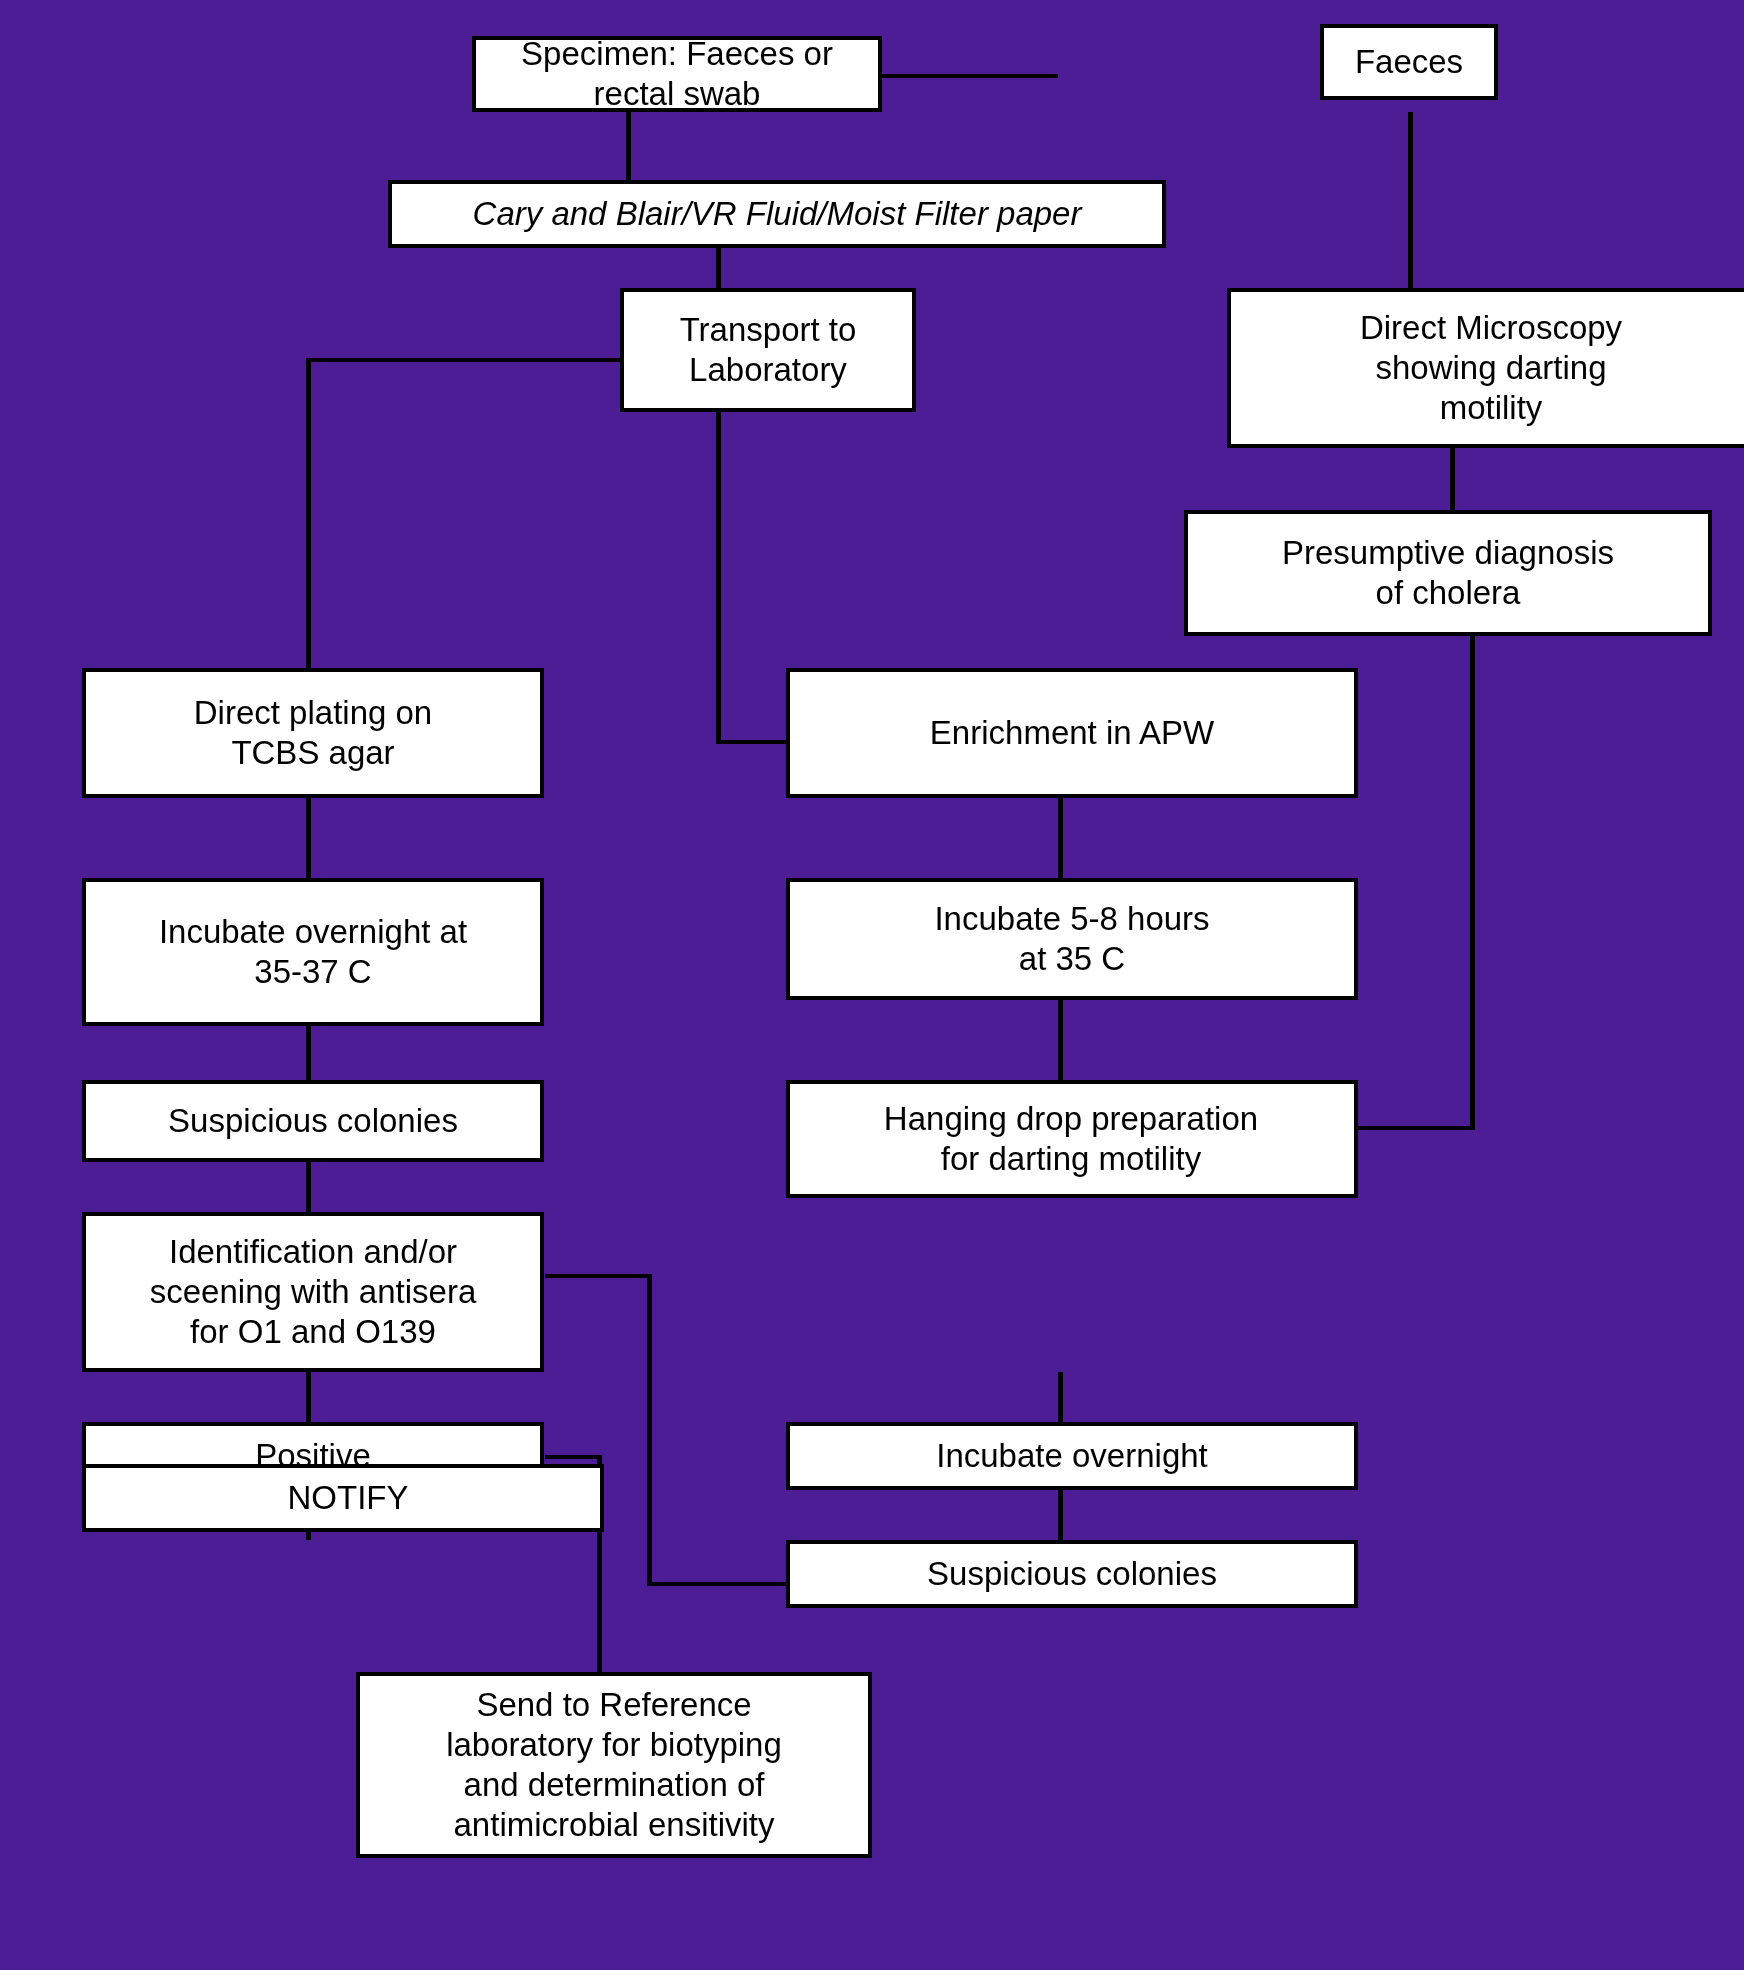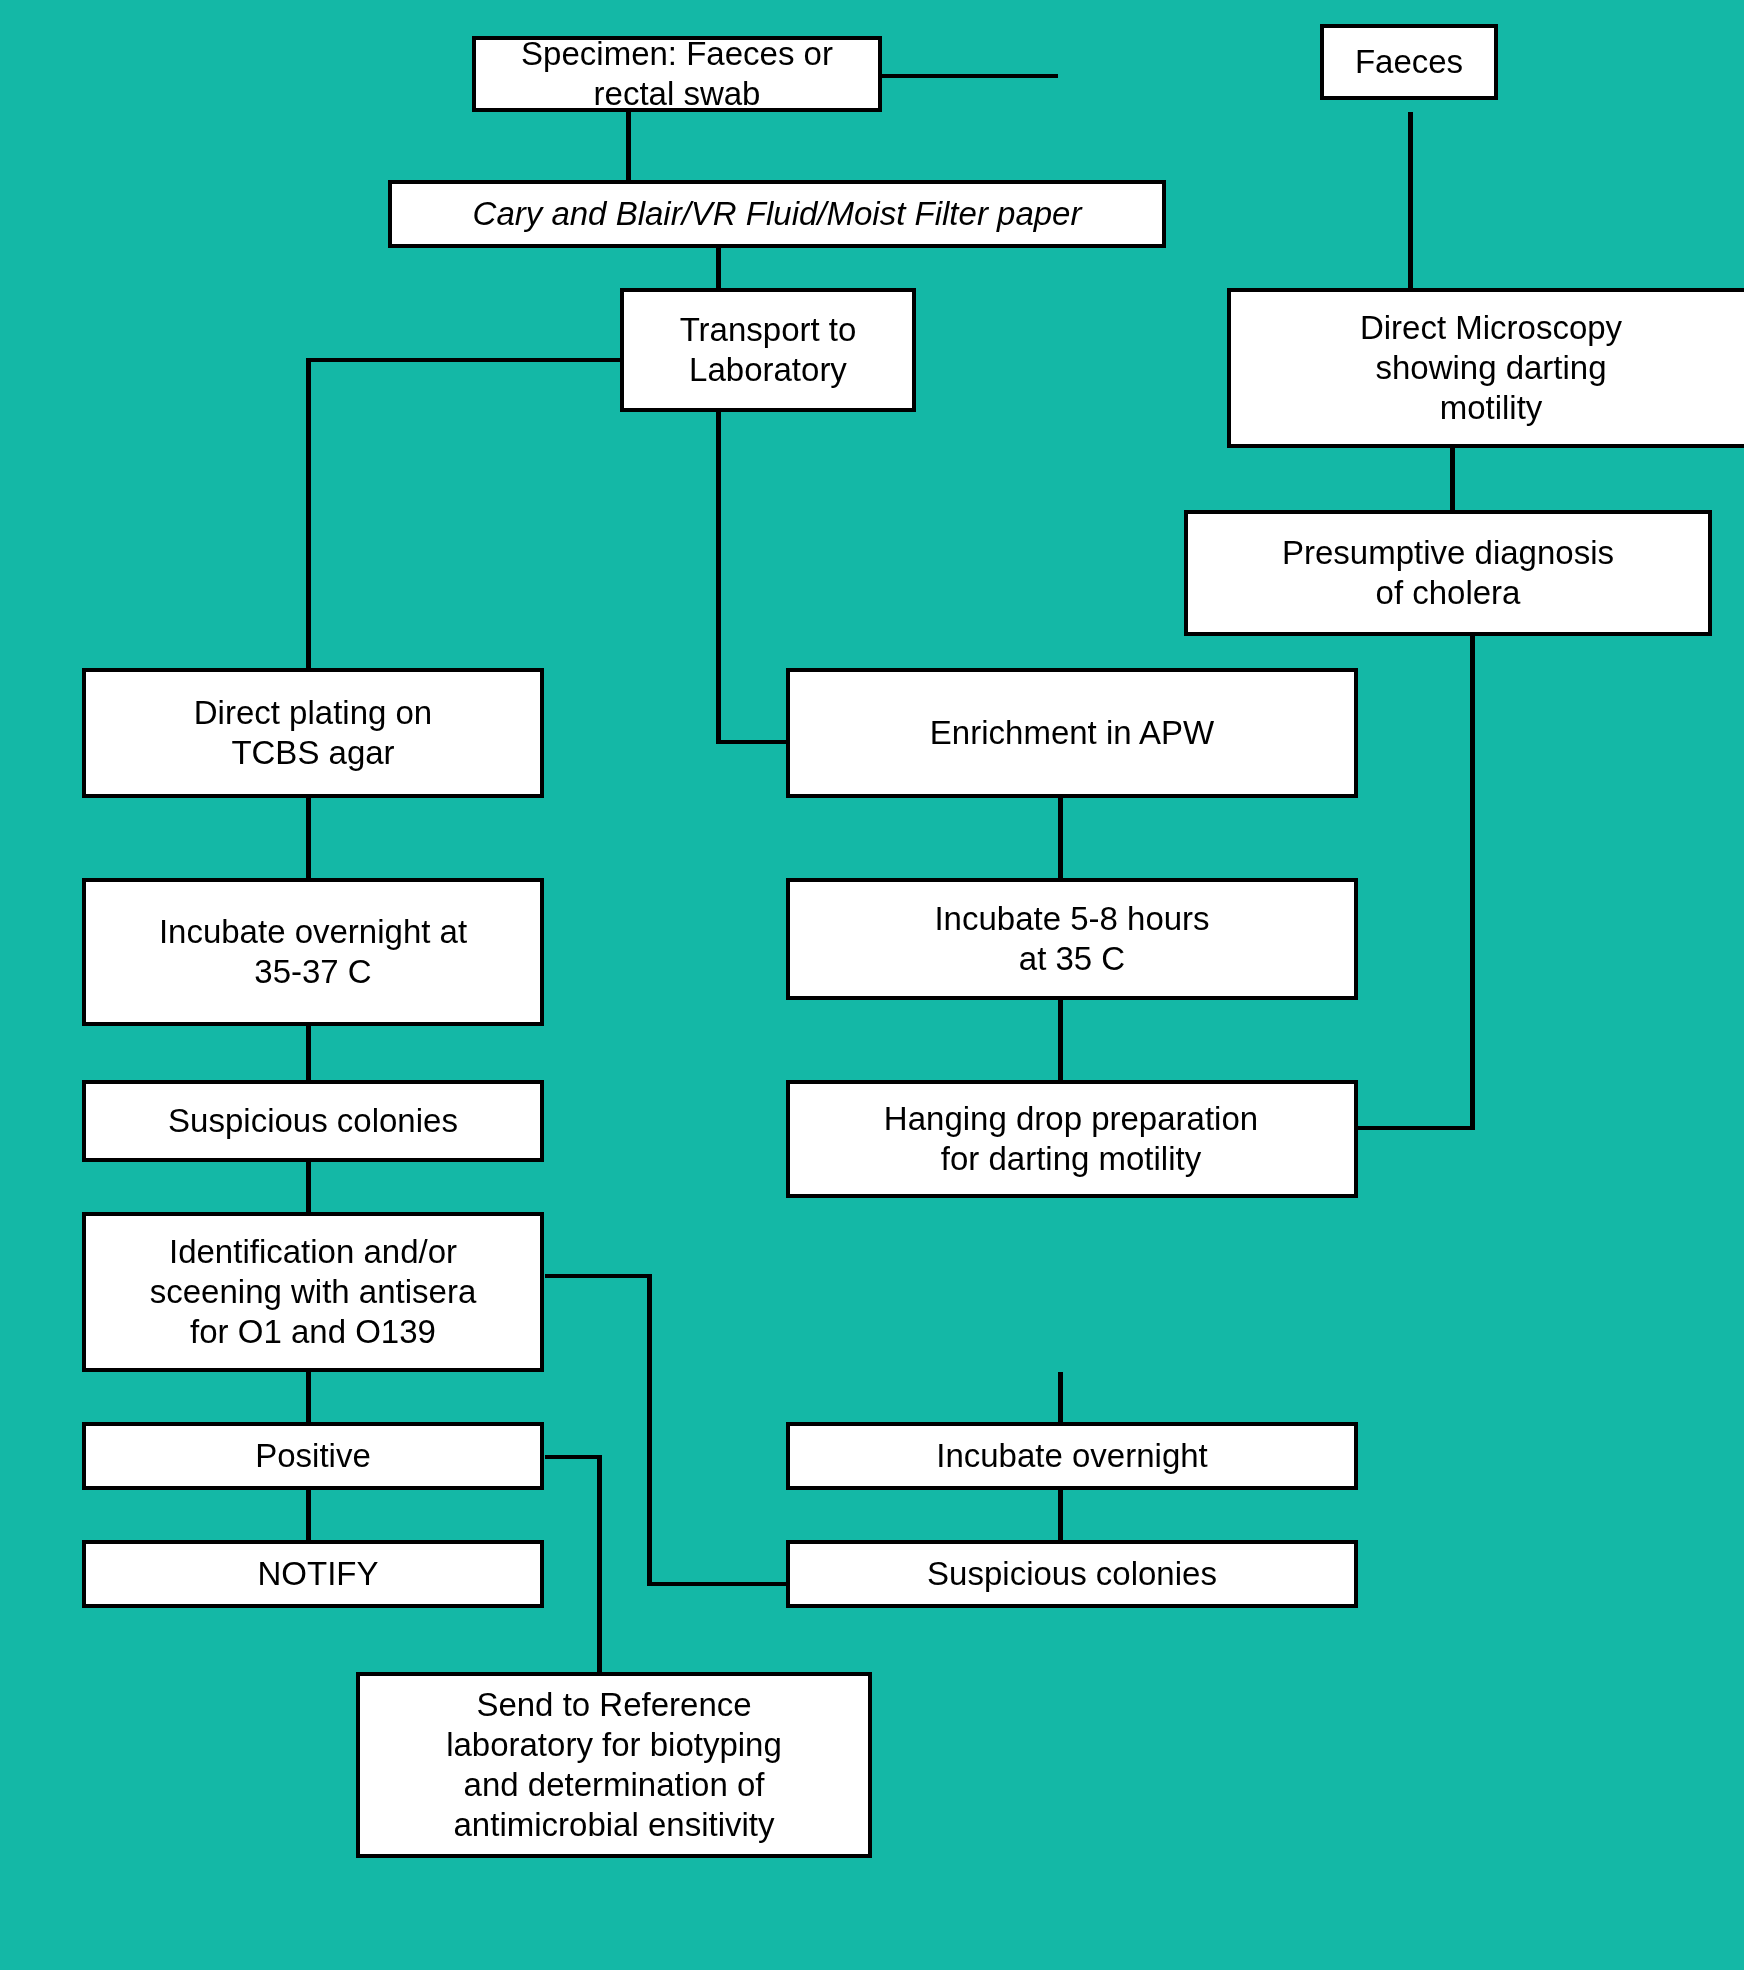--- a/index.html
+++ b/index.html
@@ -8,21 +8,21 @@
     padding: 0;
     background: #ffffff;
   }
   body {
     font-family: "Liberation Sans", sans-serif;
   }
   #canvas {
     position: relative;
     width: 1744px;
     height: 1970px;
-    background: #14b8a6;
+    background: #4c1d95;
     overflow: hidden;
   }
   .node {
     position: absolute;
     box-sizing: border-box;
     border: 4px solid #000000;
     background: #ffffff;
     display: flex;
     align-items: center;
     justify-content: center;
@@ -154,21 +154,21 @@
 
 
   <div class="node" style="left:82px; top:1422px; width:462px; height:68px;">
     <span>Positive</span>
   </div>
 
   <div class="node" style="left:786px; top:1422px; width:572px; height:68px;">
     <span>Incubate overnight</span>
   </div>
 
-  <div class="node" style="left:82px; top:1540px; width:462px; height:68px;padding-left:18px;">
+  <div class="node" style="left:82px; top:1464px; width:522px; height:68px;padding-left:18px;">
     <span>NOTIFY</span>
   </div>
 
   <div class="node" style="left:786px; top:1540px; width:572px; height:68px;">
     <span>Suspicious colonies</span>
   </div>
 
   <div class="node" style="left:356px; top:1672px; width:516px; height:186px;">
     <span>Send to Reference
 laboratory for biotyping

